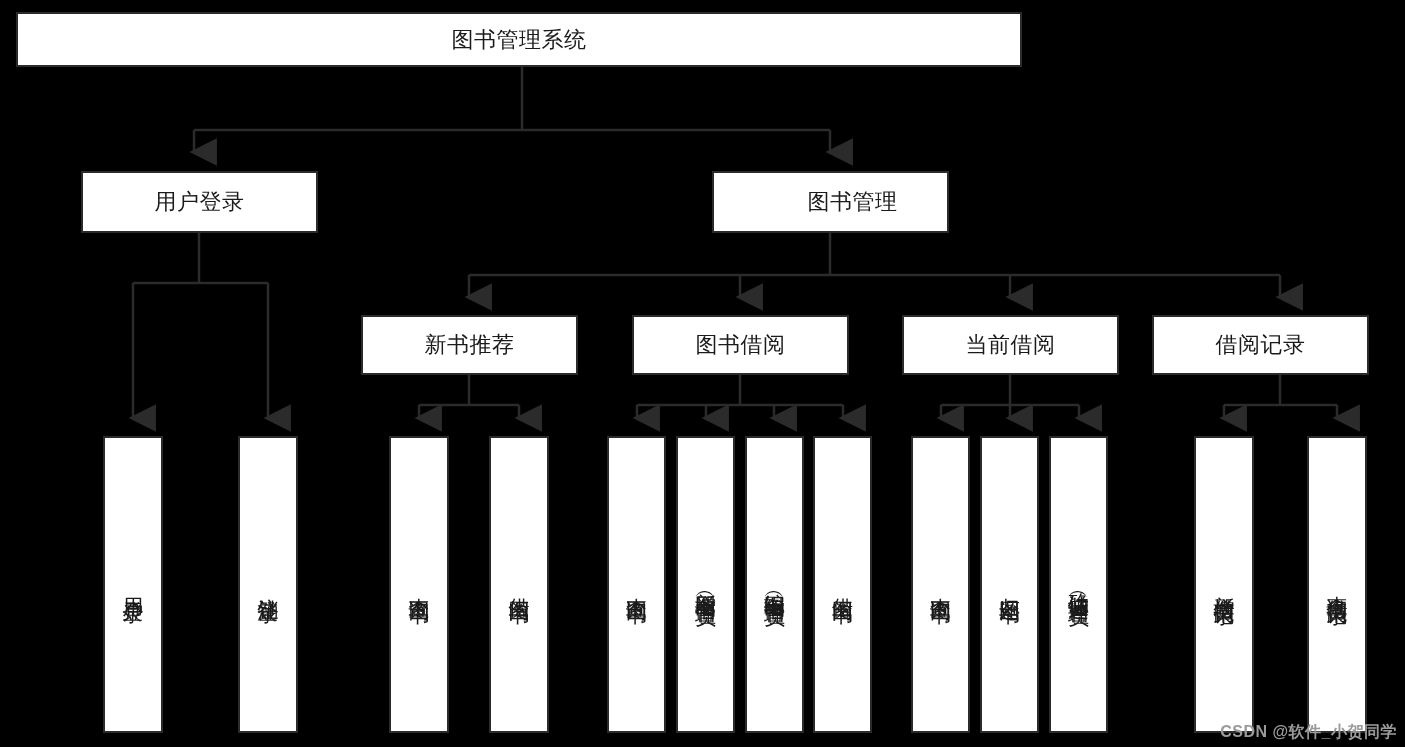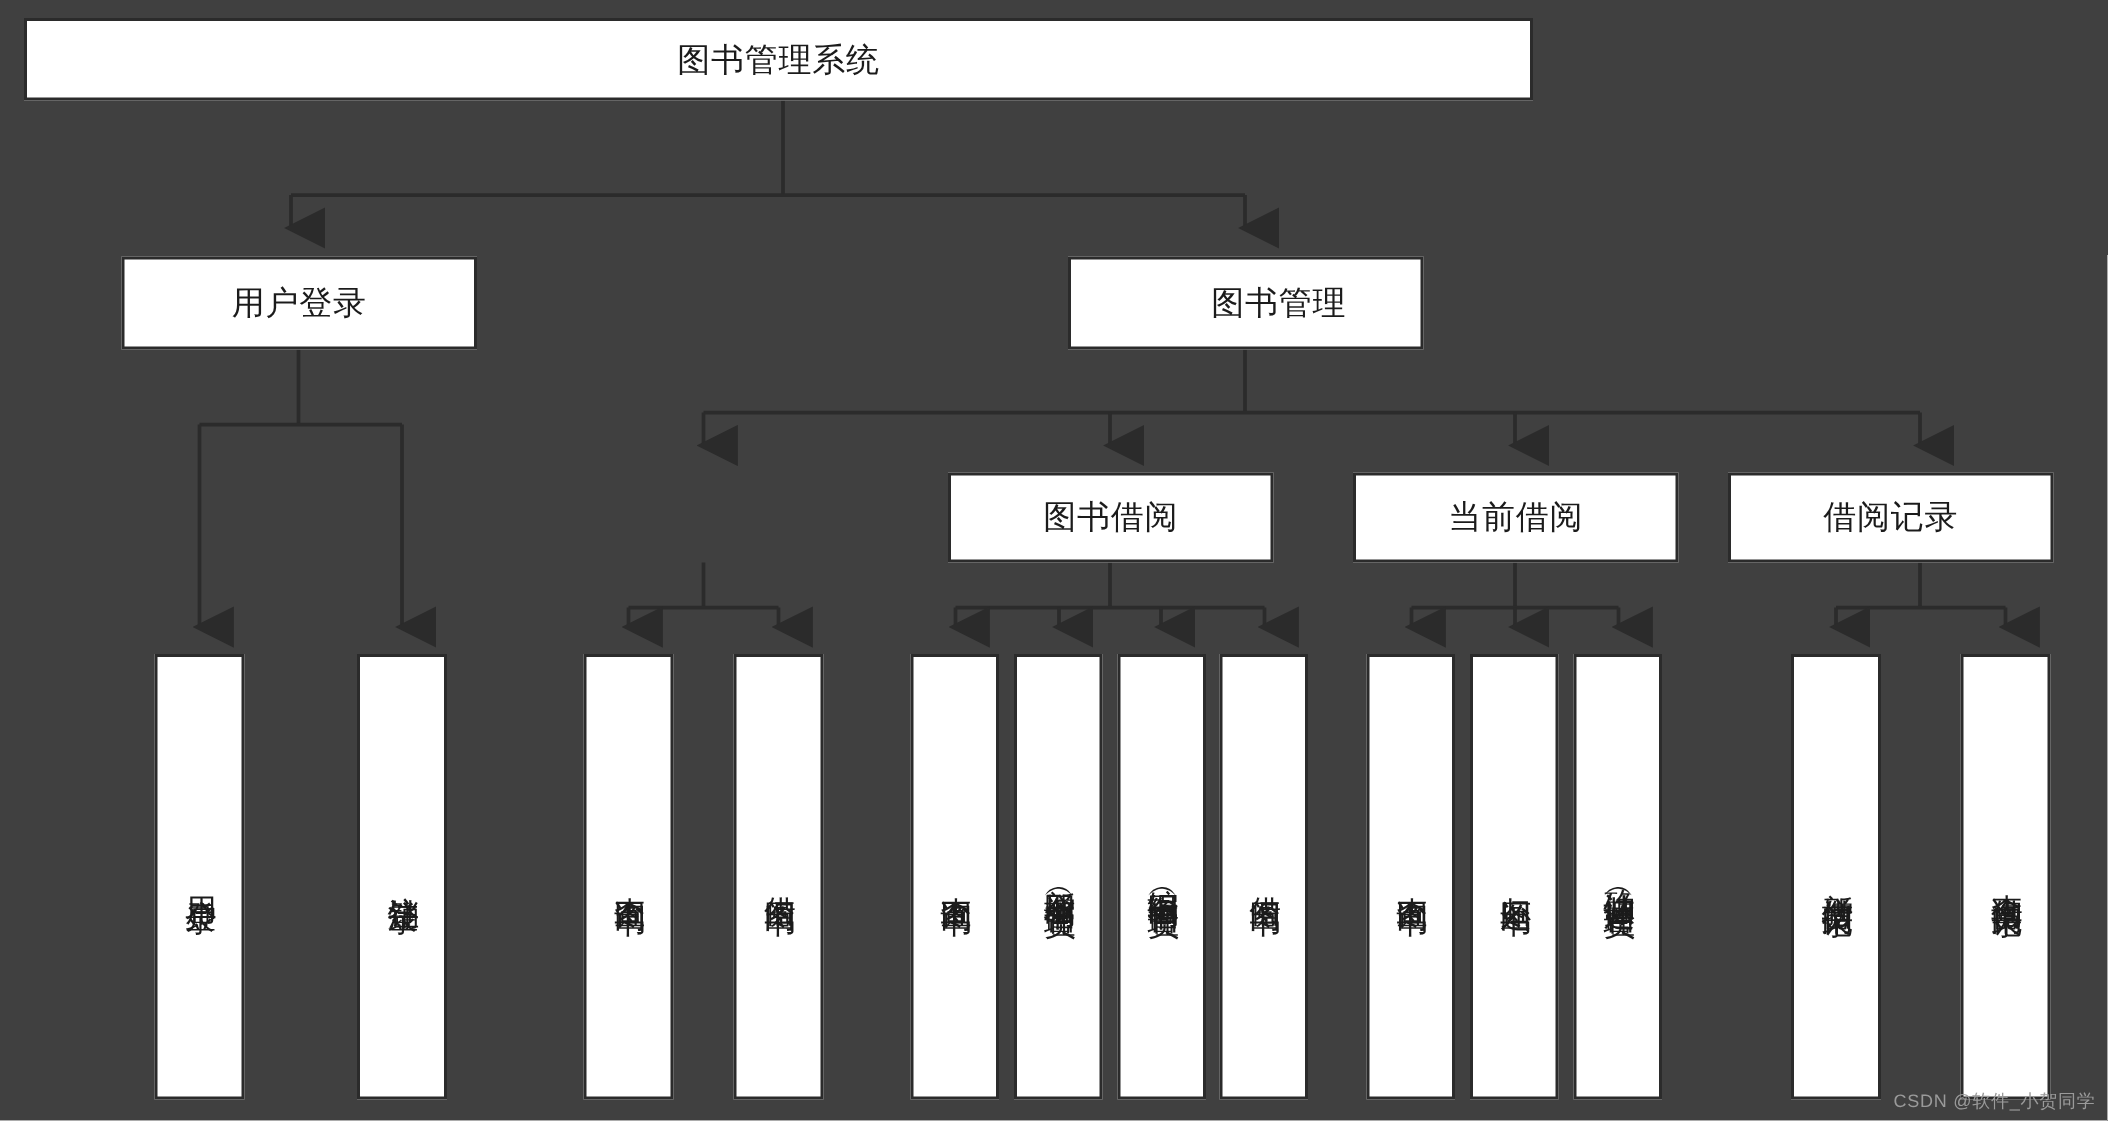--- a/index.html
+++ b/index.html
@@ -7,21 +7,21 @@
     padding: 0;
     background: #ffffff;
   }
   body {
     font-family: "Liberation Sans", "DejaVu Sans", sans-serif;
   }
   #canvas {
     position: relative;
     width: 1405px;
     height: 747px;
-    background: #404040;
+    background: #000000;
     overflow: hidden;
   }
   svg.diagram {
     position: absolute;
     left: 0;
     top: 0;
     width: 1405px;
     height: 747px;
   }
   .node-box {
@@ -49,25 +49,26 @@
     text-orientation: upright;
     white-space: nowrap;
     letter-spacing: 2px;
     font-size: 21px;
     max-height: 270px;
   }
   .watermark {
     position: absolute;
     right: 8px;
     bottom: 4px;
-    font-size: 12px;
+    font-size: 16px;
     color: #9a9a9a;
     letter-spacing: 0.5px;
     white-space: nowrap;
     pointer-events: none;
+    font-weight: bold;
   }
 </style>
 </head>
 <body>
 
 <div id="canvas">
 
   <svg class="diagram" viewBox="0 0 1405 747">
     <defs>
       <marker id="arrow" viewBox="0 0 12 12" refX="6" refY="10" markerWidth="11" markerHeight="11" orient="auto-start-reverse">
@@ -123,20 +124,23 @@
   </div>
 
   <div class="node-box" style="left:81px; top:171px; width:237px; height:62px;">
     <span class="node-label">用户登录</span>
   </div>
 
   <div class="node-box" style="left:712px; top:171px; width:237px; height:62px;padding-left:44px;">
     <span class="node-label">图书管理</span>
   </div>
 
+  <div class="node-box" style="left:361px; top:315px; width:217px; height:60px;">
+    <span class="node-label">新书推荐</span>
+  </div>
 
   <div class="node-box" style="left:632px; top:315px; width:217px; height:60px;">
     <span class="node-label">图书借阅</span>
   </div>
 
   <div class="node-box" style="left:902px; top:315px; width:217px; height:60px;">
     <span class="node-label">当前借阅</span>
   </div>
 
   <div class="node-box" style="left:1152px; top:315px; width:217px; height:60px;">

